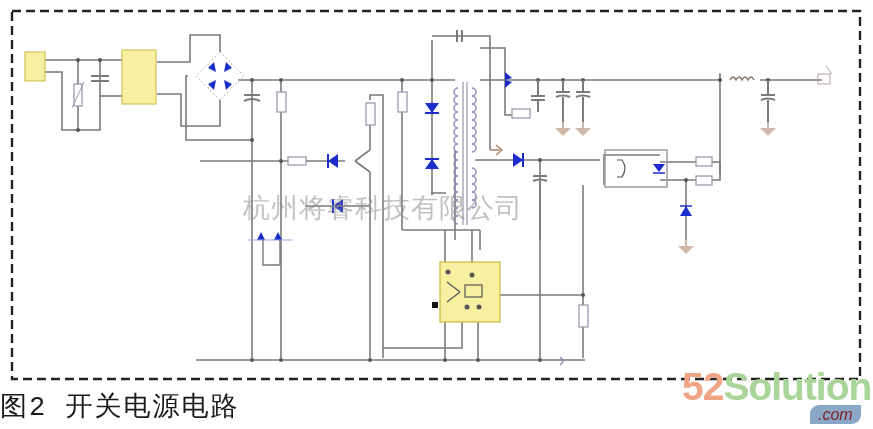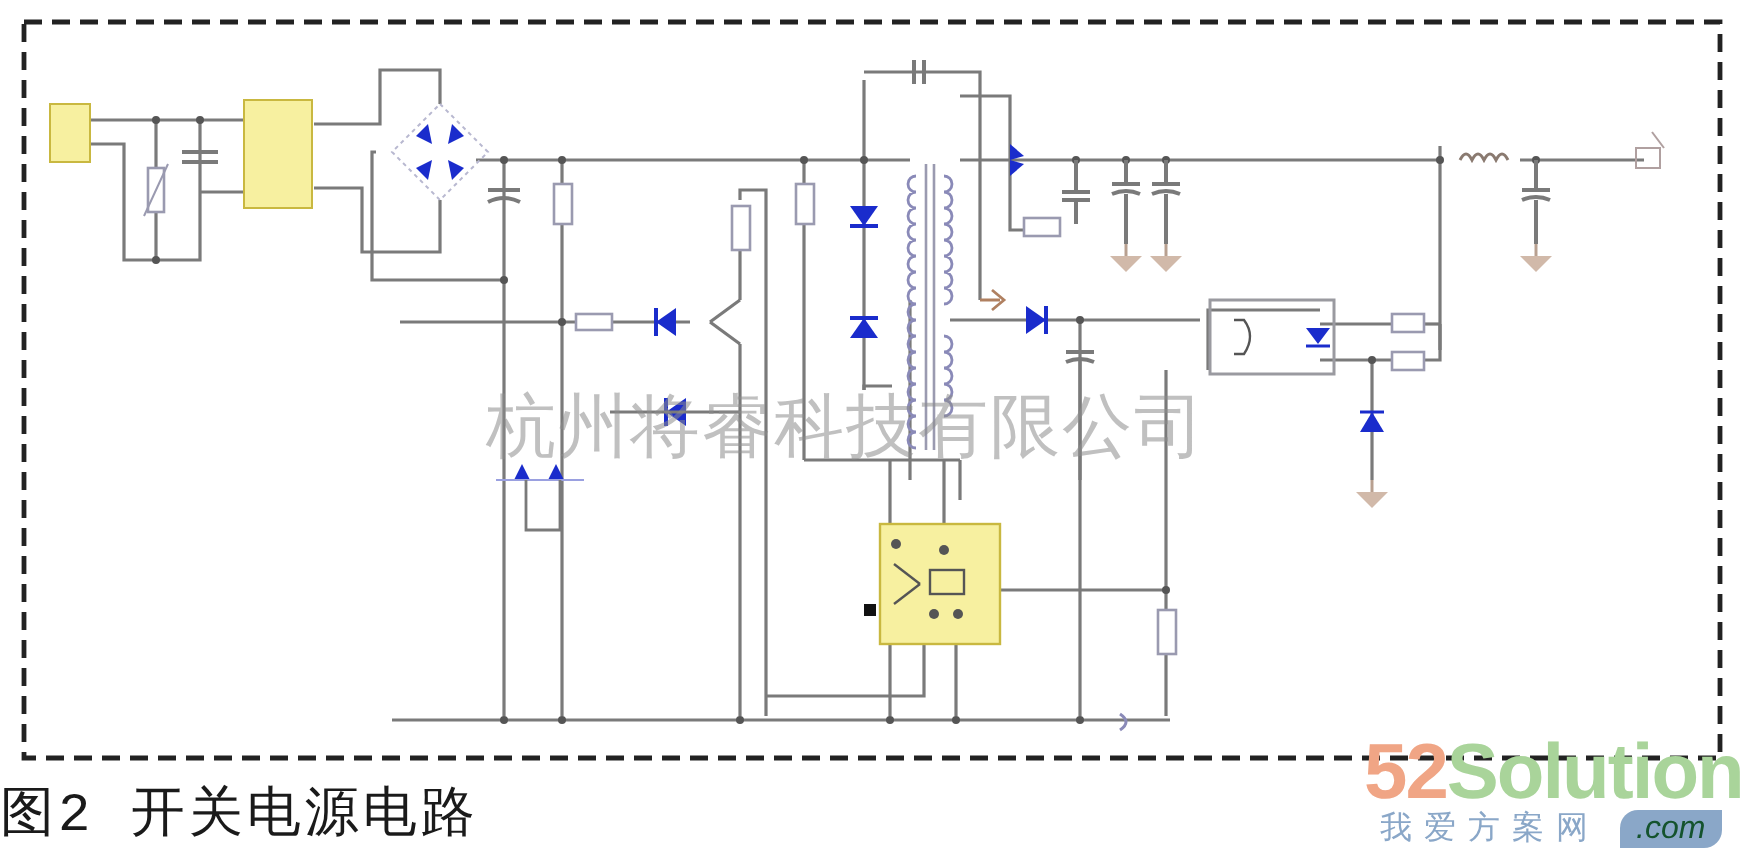--- a/index.html
+++ b/index.html
@@ -3,29 +3,29 @@
 <meta charset="utf-8">
 <style>
   html, body { margin: 0; padding: 0; background: #ffffff; }
   body { width: 873px; height: 429px; position: relative; overflow: hidden;
          font-family: "DejaVu Sans", sans-serif; }
   #schematic { position: absolute; left: 0; top: 0; }
   .caption { position: absolute; left: 0; width: 873px; top: 388px; text-align: left;
              font-family: Liberation Mono, monospace; font-size: 27px; color: #1a1a1a;
              letter-spacing: 2px; }
   .watermark { position: absolute; left: 243px; top: 190px; font-family: "DejaVu Serif", serif;
-               font-size: 35px; color: rgba(140,140,140,0.55); letter-spacing: 1px; white-space: nowrap; }
+               font-size: 27px; color: rgba(140,140,140,0.55); letter-spacing: 1px; white-space: nowrap; }
   .logo { position: absolute; left: 682px; top: 370px; width: 190px; height: 58px; }
   .logo-main { position: absolute; left: 0; top: 0; font-family: "Liberation Sans", sans-serif;
                font-weight: bold; font-size: 39px; line-height: 34px; letter-spacing: -1px; white-space: nowrap; }
   .logo-num { color: #f0a585; }
   .logo-word { color: #a9d49a; }
   .logo-sub { position: absolute; left: 8px; top: 34px; font-family: "DejaVu Serif", serif;
               font-size: 16px; color: #8aa7c8; letter-spacing: 6px; white-space: nowrap; }
-  .logo-com { position: absolute; left: 128px; top: 35px; background: #8aa7c8; color: #14532d;
+  .logo-com { position: absolute; left: 128px; top: 35px; background: #8aa7c8; color: #7f1d1d;
               font-family: "Liberation Sans", sans-serif; font-size: 16px; font-style: italic;
               padding: 0 8px; border-radius: 9px 0 9px 0; line-height: 19px; }
 </style>
 </head>
 <body>
 
 <svg id="schematic" width="873" height="429" viewBox="0 0 873 429" xmlns="http://www.w3.org/2000/svg">
   <defs>
     <g id="diode-down">
       <polygon points="-7,-5 7,-5 0,5" fill="#1a2ccc"></polygon>
@@ -269,15 +269,14 @@
 </svg>
 
 <div class="watermark">杭州将睿科技有限公司</div>
 
 <div class="caption">图2 开关电源电路</div>
 
 <div class="logo">
   <div class="logo-main">
     <span class="logo-num">52</span><span class="logo-word">Solution</span>
   </div>
-  <div class="logo-sub">我爱方案网</div>
   <div class="logo-com">.com</div>
 </div>
 
 </body></html>

